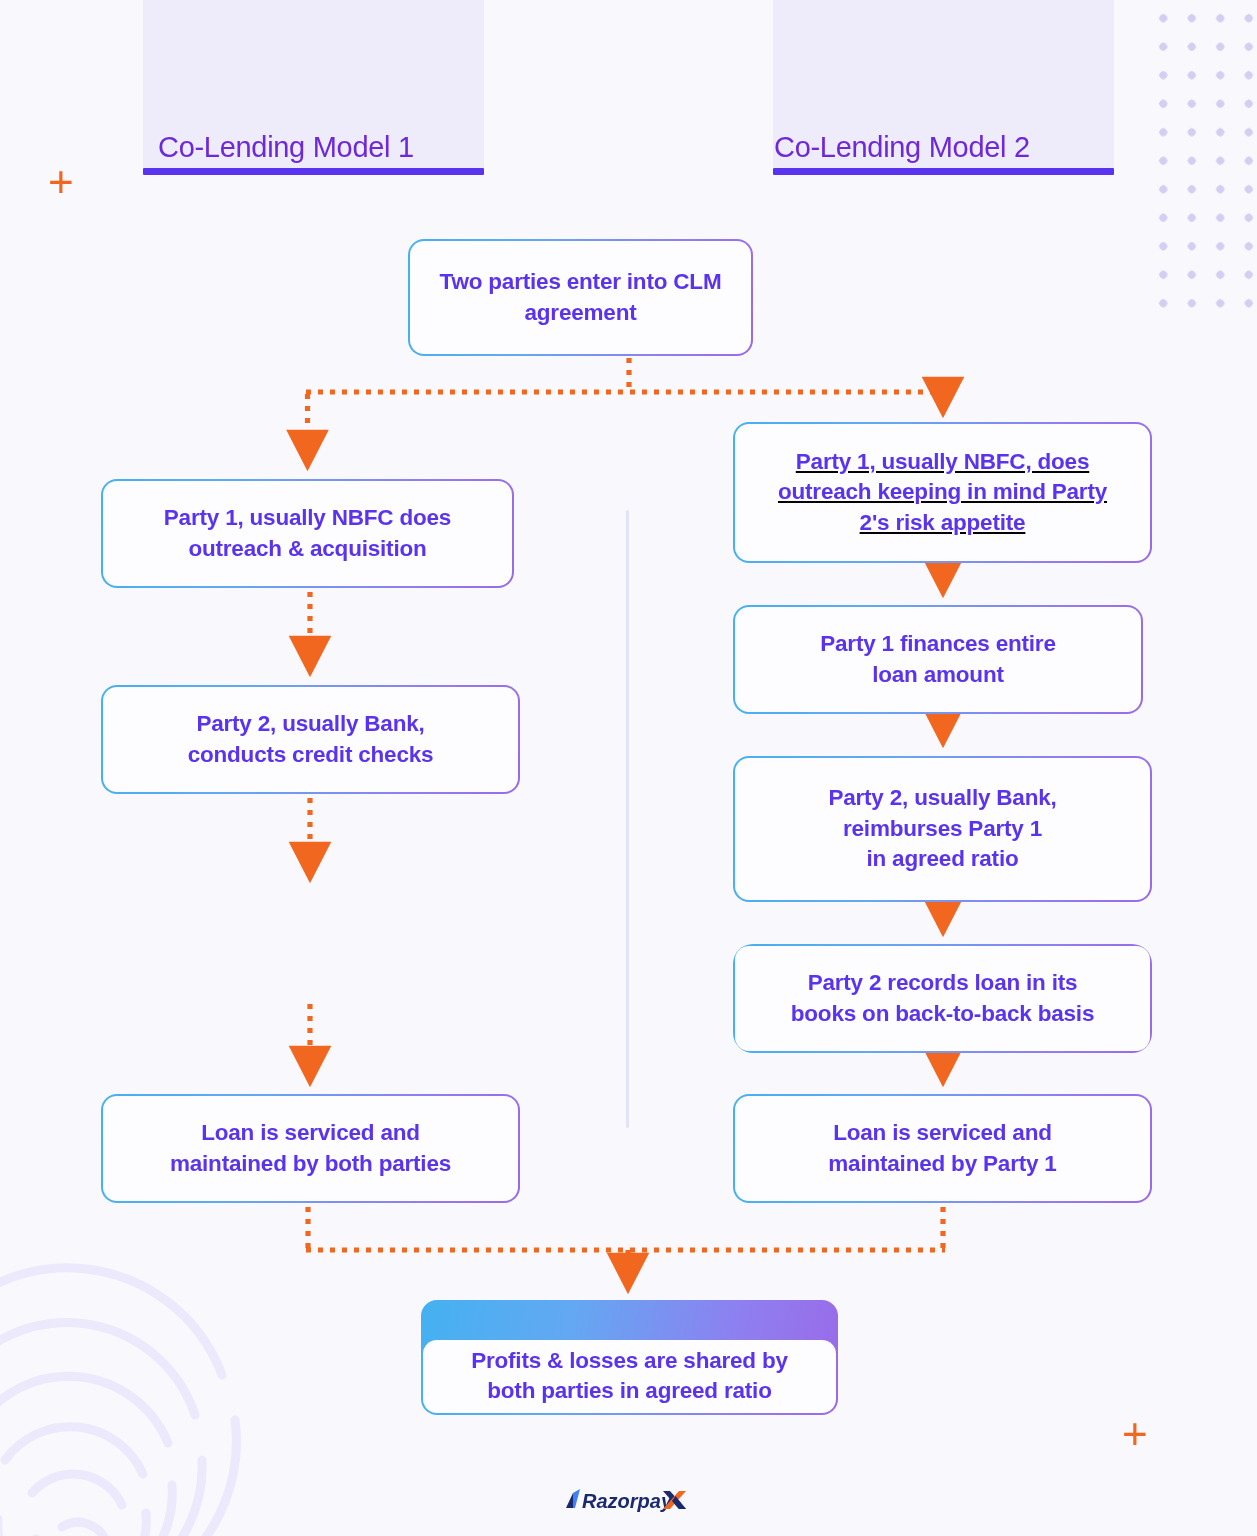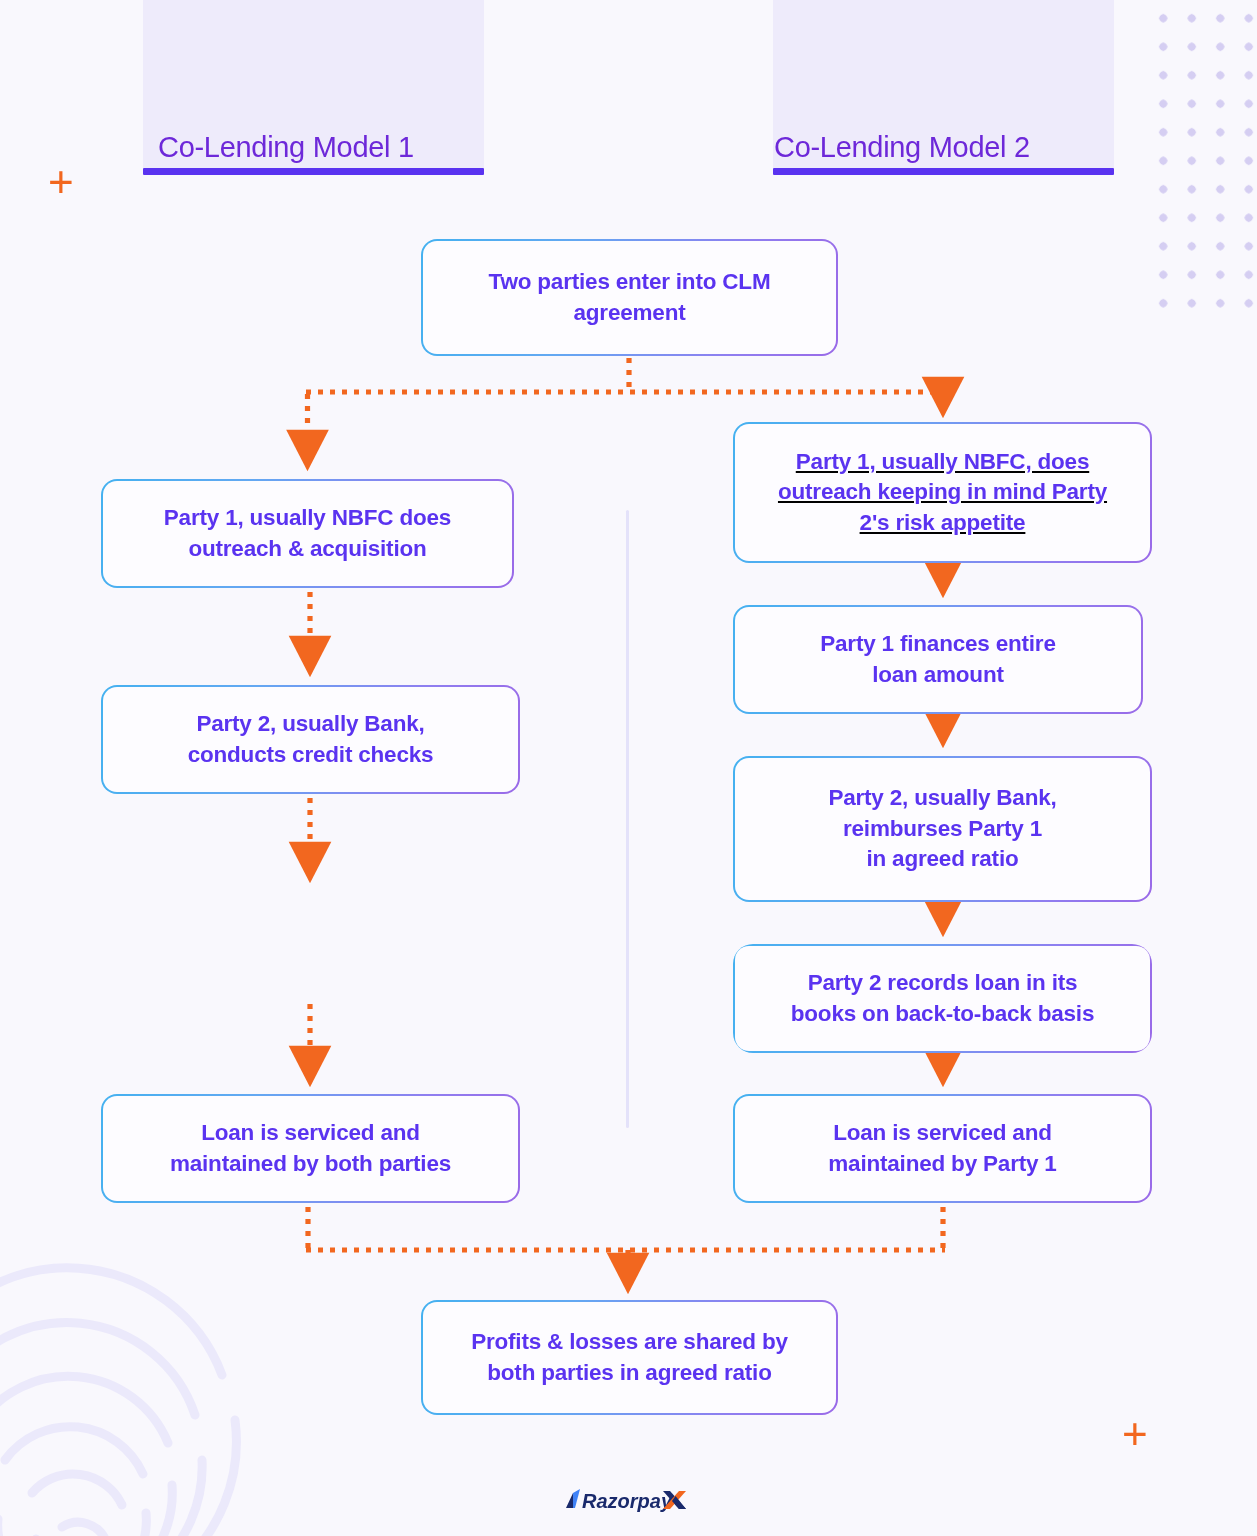--- a/index.html
+++ b/index.html
@@ -106,31 +106,31 @@
   }
   .flow-box .box-text {
     font-size: 22.5px;
     font-weight: bold;
     color: #5a33f0;
     line-height: 1.36;
     letter-spacing: -0.2px;
     white-space: pre-line;
   }
 
-  #box-top          { left: 421px; top: 239px;  width: 417px; height: 117px; }
+  #box-top          { left: 408px; top: 239px;  width: 345px; height: 117px; }
   #box-l1           { left: 101px; top: 479px;  width: 413px; height: 109px; }
   #box-l2           { left: 101px; top: 685px;  width: 419px; height: 109px; }
   #box-l3           { left: 101px; top: 891px;  width: 419px; height: 109px; }
   #box-l4           { left: 101px; top: 1094px; width: 419px; height: 109px; }
   #box-r1           { left: 733px; top: 422px;  width: 419px; height: 141px; text-decoration: underline; }
   #box-r2           { left: 733px; top: 605px;  width: 410px; height: 109px; }
   #box-r3           { left: 733px; top: 756px;  width: 419px; height: 146px; }
   #box-r4           { left: 733px; top: 944px;  width: 419px; height: 109px; border-radius: 20px; }
   #box-r5           { left: 733px; top: 1094px; width: 419px; height: 109px; }
-  #box-bottom       { left: 421px; top: 1300px; width: 417px; height: 115px; }
+  #box-bottom       { left: 421px; top: 1300px; width: 417px; height: 115px; align-items: flex-end; }
 
   
   #connectors {
     position: absolute;
     left: 0; top: 0;
     width: 1257px; height: 1536px;
     pointer-events: none;
   }
 
   

